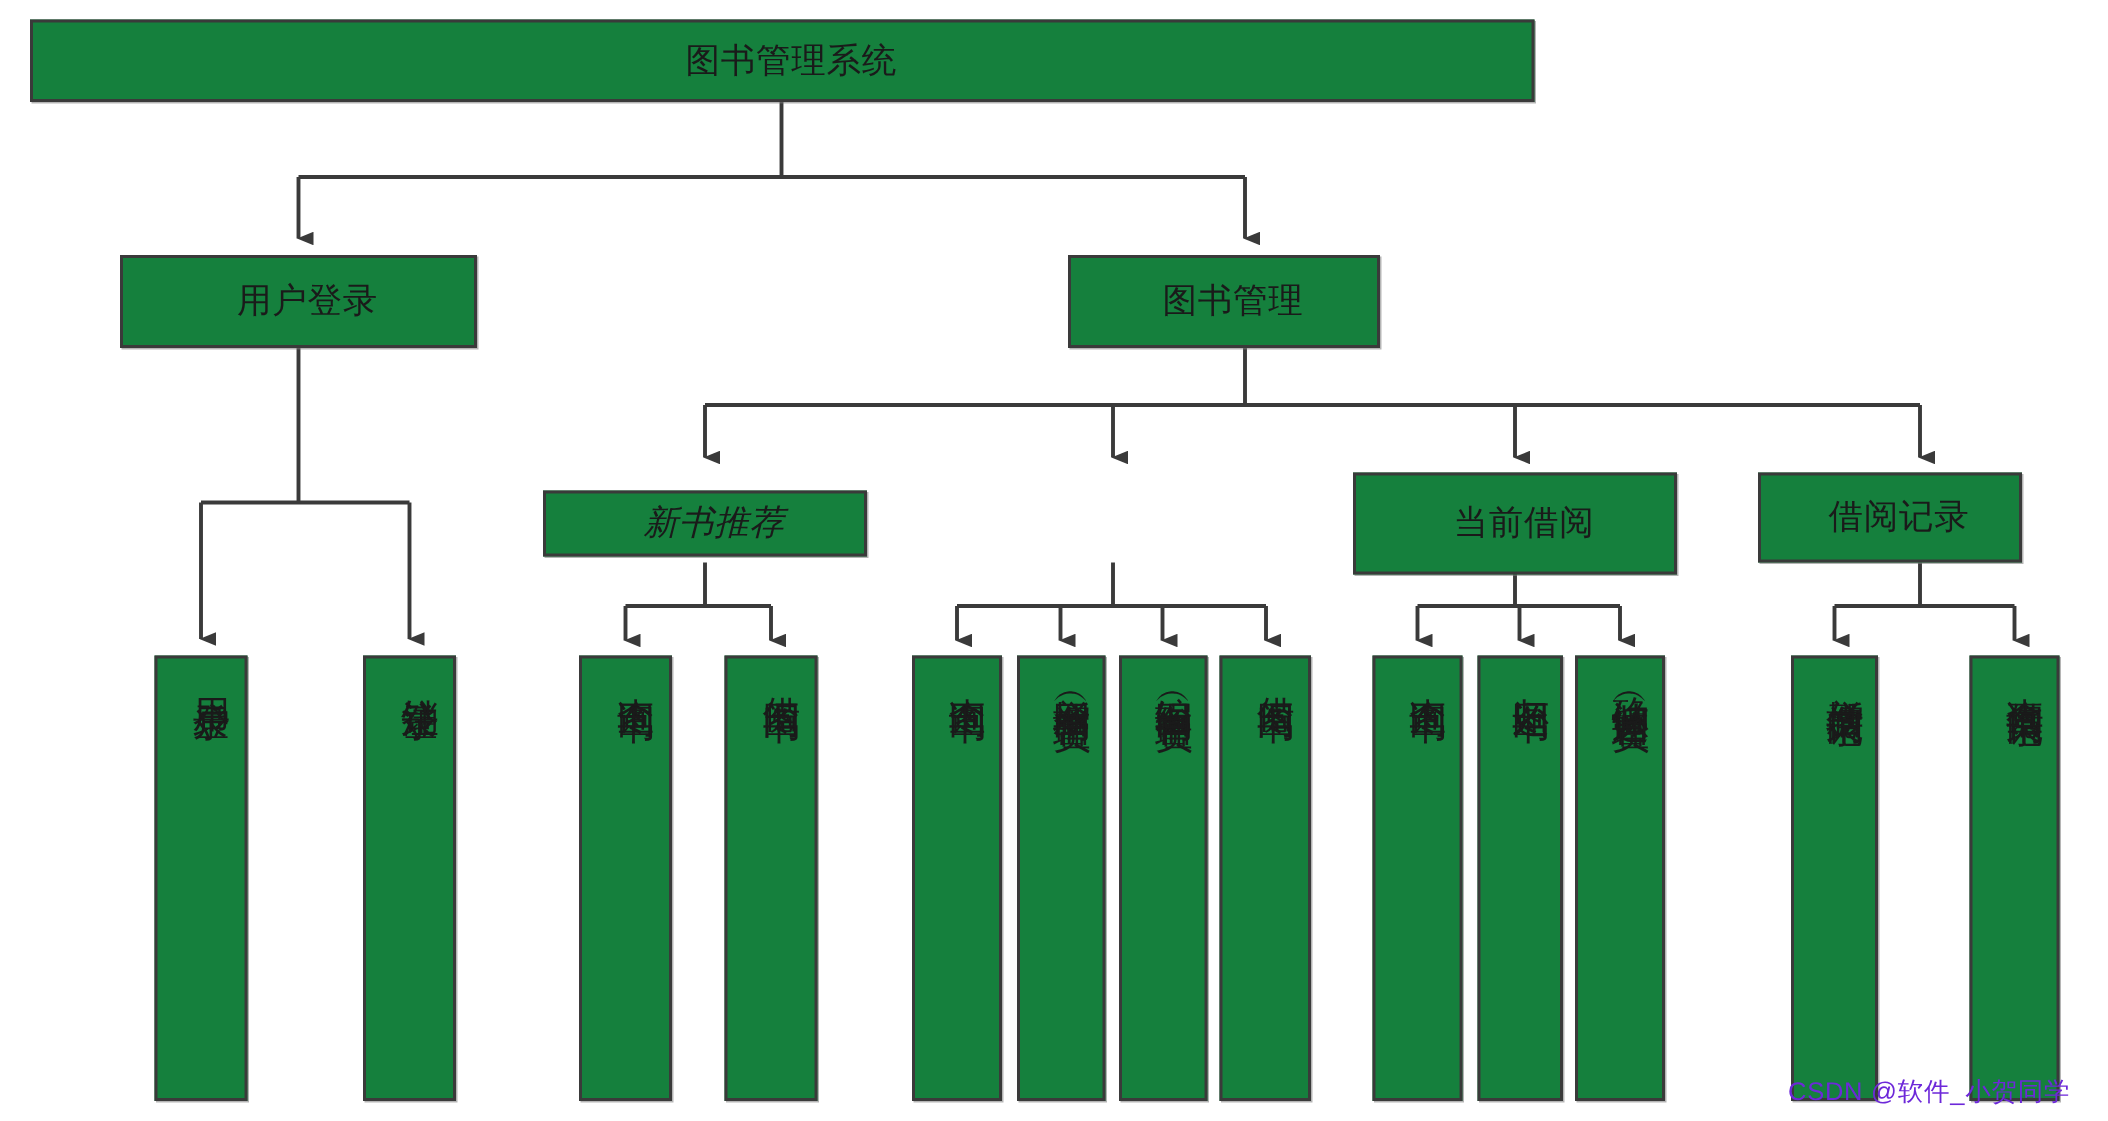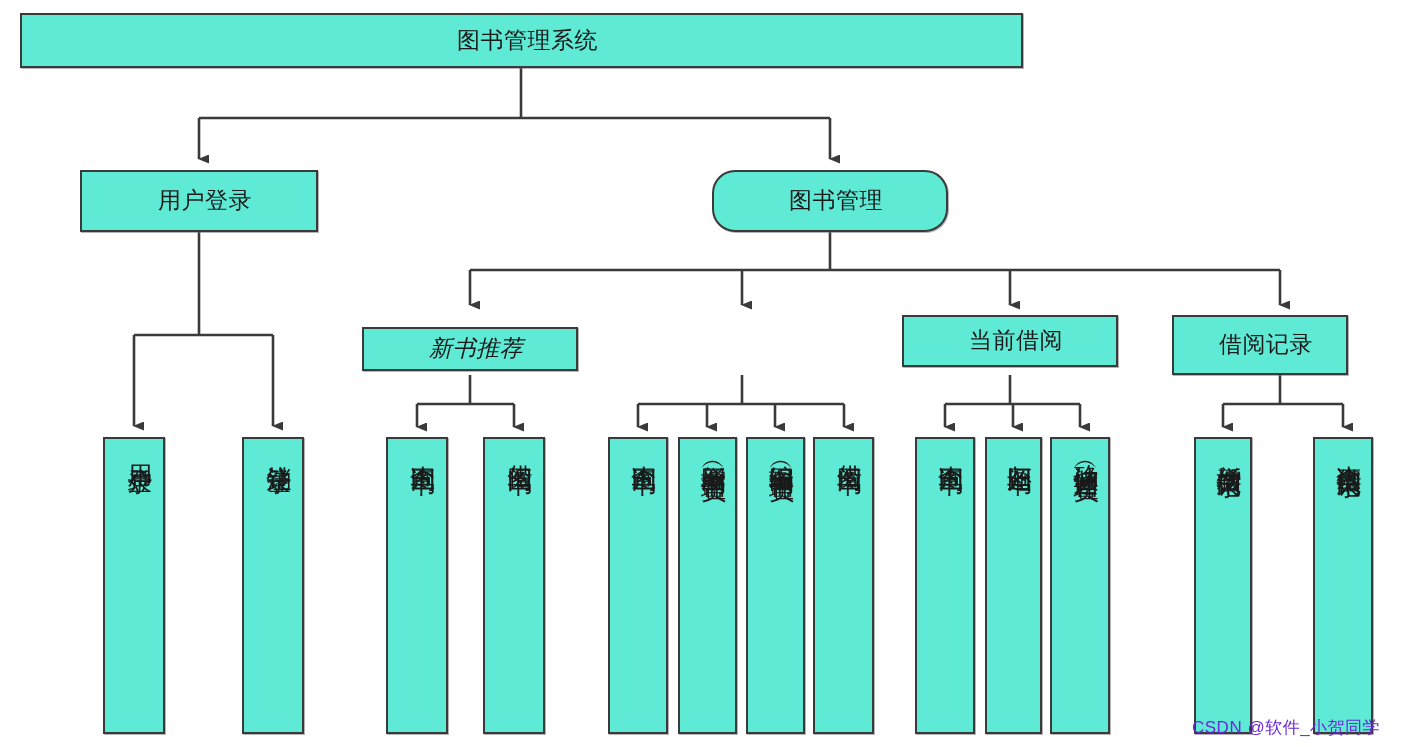--- a/index.html
+++ b/index.html
@@ -22,21 +22,21 @@
     position: absolute;
     left: 0;
     top: 0;
     width: 1405px;
     height: 747px;
     pointer-events: none;
   }
   .node {
     position: absolute;
     box-sizing: border-box;
-    background: #5eead4;
+    background: #15803d;
     border: 2px solid #3a3a3a;
     display: flex;
     align-items: center;
     justify-content: center;
     color: #1a1a1a;
     box-shadow: 1px 1px 0 rgba(120,120,120,0.55);
     padding-left: 12px;
   }
   .node .label {
     display: block;
@@ -129,28 +129,28 @@
     </g>
   </svg>
 
   <div class="node root horizontal" id="node-root" style="left: 20px; top: 13px; width: 1003px; height: 55px;">
     <span class="label">图书管理系统</span>
   </div>
 
   <div class="node horizontal" id="node-l2-0" style="left: 80px; top: 170px; width: 238px; height: 62px;">
     <span class="label">用户登录</span>
   </div>
-  <div class="node horizontal" id="node-l2-1" style="left: 712px; top: 170px; width: 236px; height: 62px; border-radius: 23px;">
+  <div class="node horizontal" id="node-l2-1" style="left: 712px; top: 170px; width: 208px; height: 62px;">
     <span class="label">图书管理</span>
   </div>
 
   <div class="node horizontal" id="node-l3-0" style="left: 362px; top: 327px; width: 216px; height: 44px; font-style: italic;">
     <span class="label">新书推荐</span>
   </div>
-  <div class="node horizontal" id="node-l3-2" style="left: 902px; top: 315px; width: 216px; height: 52px;">
+  <div class="node horizontal" id="node-l3-2" style="left: 902px; top: 315px; width: 216px; height: 68px;">
     <span class="label">当前借阅</span>
   </div>
   <div class="node horizontal" id="node-l3-3" style="left: 1172px; top: 315px; width: 176px; height: 60px;">
     <span class="label">借阅记录</span>
   </div>
 
   <div class="node vertical" id="node-leaf-0" style="left: 103px; top: 437px; width: 62px; height: 297px;">
     <span class="label">用户登录</span>
   </div>
   <div class="node vertical" id="node-leaf-1" style="left: 242px; top: 437px; width: 62px; height: 297px;">

